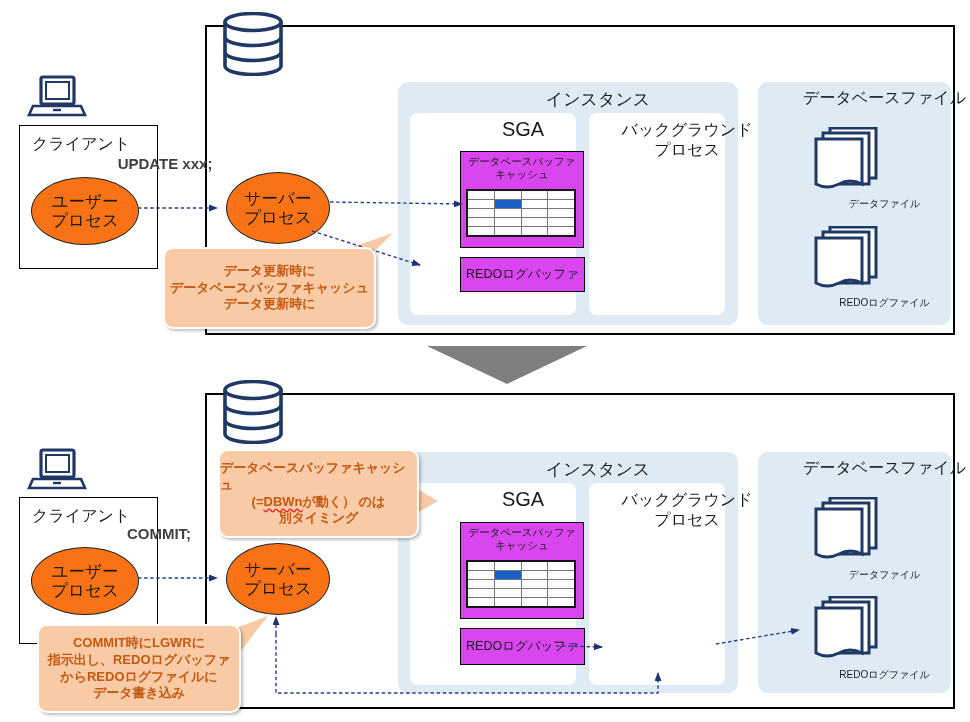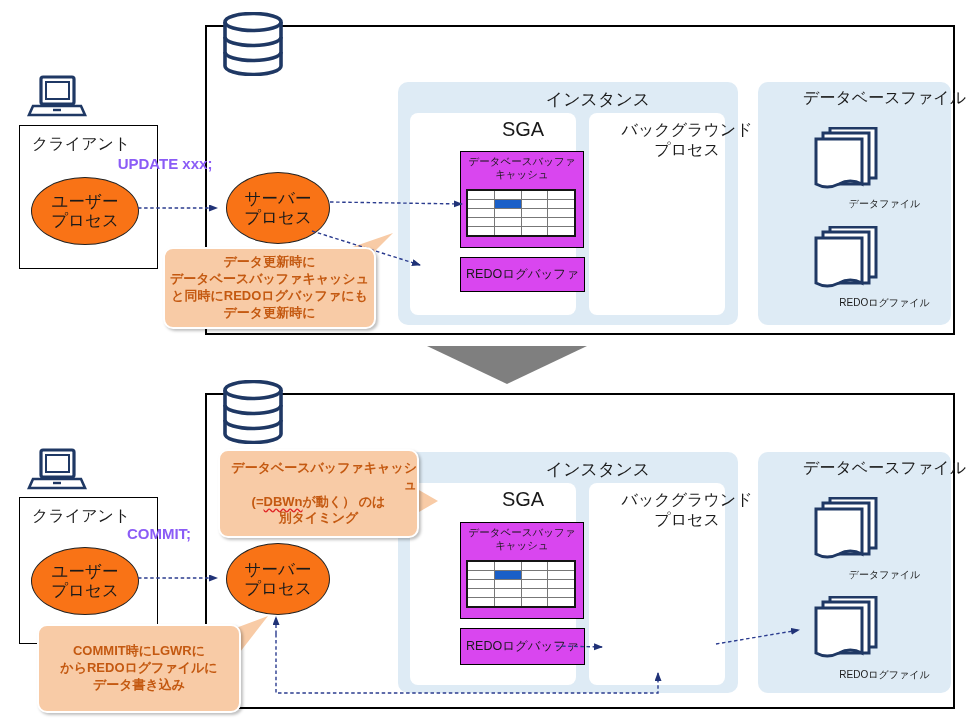--- a/index.html
+++ b/index.html
@@ -19,25 +19,25 @@
   .bc-label{font-size:10.5px;line-height:1.25;text-align:center;padding-top:3px;}
   .redo-buf{display:flex;align-items:center;justify-content:center;font-size:12.5px;}
   .mini-grid{position:absolute;display:grid;gap:1px;background:#777;border:2px solid #151515;}
   .mini-grid .cell{background:#fff;}
   .mini-grid .cell.hl{background:#1A5FC8;}
   .client-box{position:absolute;background:#fff;border:1.5px solid #000;}
   .client-lbl{position:absolute;left:12px;top:8px;font-size:16px;}
   .ellipse{position:absolute;background:#f97316;border:1.3px solid #222;border-radius:50%;
            display:flex;flex-direction:column;align-items:center;justify-content:center;
            font-size:16.5px;line-height:1.15;text-align:center;z-index:3;}
-  .sql{position:absolute;font-size:15px;font-weight:bold;color:#8b5cf6;text-align:center;z-index:3;}
+  .sql{position:absolute;font-size:15px;font-weight:bold;color:#404040;text-align:center;z-index:3;}
   .callout{position:absolute;background:#F8CBA6;border:2px solid #fff;border-radius:10px;
            box-shadow:2px 2px 3px rgba(0,0,0,.25);z-index:5;
            display:flex;flex-direction:column;align-items:center;justify-content:center;
-           font-size:13px;font-weight:bold;color:#C45911;line-height:1.3;text-align:right;}
+           font-size:13px;font-weight:bold;color:#C45911;line-height:1.3;text-align:left;}
   .squiggle{text-decoration:underline;text-decoration-style:wavy;text-decoration-color:#e02424;text-underline-offset:2px;}
   .tri-down{position:absolute;width:0;height:0;border-left:80px solid transparent;
             border-right:80px solid transparent;border-top:38px solid #7F7F7F;}
   .overlay{position:absolute;left:0;top:0;z-index:4;pointer-events:none;}
   .icon-svg{position:absolute;z-index:2;}
   .z2{z-index:2;margin-left:30px;} .z1{z-index:1;}
 </style>
 </head>
 <body>
 
@@ -142,21 +142,20 @@
   </div>
   <div class="sql" style="left:110px;top:155px;width:110px">UPDATE xxx;</div>
   <div class="ellipse" style="left:226px;top:172px;width:102px;height:70px">
     <div>サーバー</div>
     <div>プロセス</div>
   </div>
 
   <div class="callout" style="left:163px;top:247px;width:209px;height:78px">
     <div>データ更新時に</div>
     <div>データベースバッファキャッシュ</div>
-    <div>と同時にREDOログバッファにも</div>
     <div>データ更新時に</div>
   </div>
 
   <div class="tri-down" style="left:427px;top:346px"></div>
 
   <div class="server-box z1" style="left:205px;top:393px;width:746px;height:312px"></div>
   <svg class="icon-svg" style="left:218px;top:380px" width="70" height="64">
       <use href="#sym-cylinder"></use>
     </svg>
   <div class="server-title" style="left:300px;top:397px">データベースサーバー</div>
@@ -234,20 +233,21 @@
   </div>
 
   <div class="callout" style="left:218px;top:449px;width:197px;height:85px">
     <div>データベースバッファキャッシュ</div>
     <div><span>(=</span><span class="squiggle">DBWn</span><span>が動く） のは</span></div>
     <div>別タイミング</div>
   </div>
 
   <div class="callout" style="left:37px;top:624px;width:200px;height:85px">
     <div>COMMIT時にLGWRに</div>
+    <div>指示出し、REDOログバッファ</div>
     <div>からREDOログファイルに</div>
     <div>データ書き込み</div>
   </div>
 
   <svg class="overlay" width="970" height="722">
     <defs>
       <marker id="ah" markerWidth="10" markerHeight="8" refX="8" refY="3.5" orient="auto" markerUnits="userSpaceOnUse">
         <path d="M0,0 L9,3.5 L0,7 Z" fill="#203277"></path>
       </marker>
     </defs>

